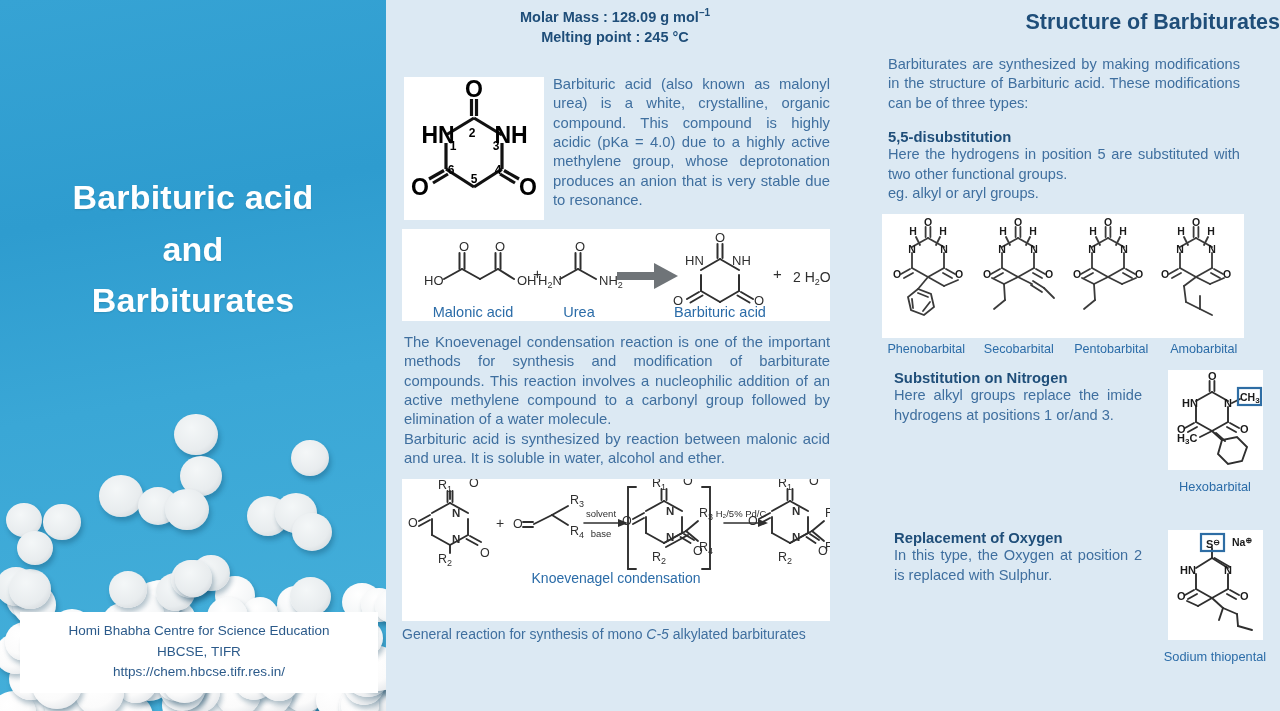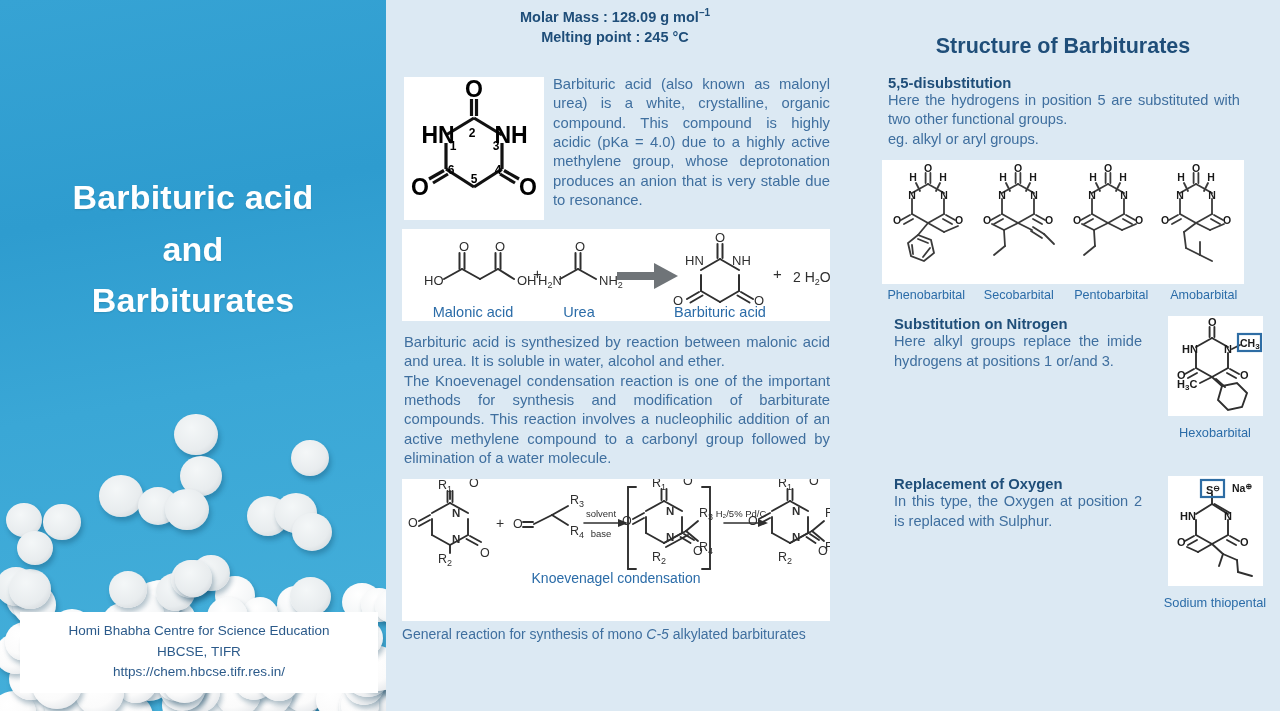--- a/index.html
+++ b/index.html
@@ -141,25 +141,25 @@
 
   
   #right-col {
     position: absolute;
     left: 846px;
     top: 0;
     width: 434px;
     height: 711px;
   }
   #right-title {
-    text-align: center;
+    text-align: right;
     color: #1f4e79;
     font-weight: bold;
     font-size: 21.5px;
-    padding-top: 34px;
+    padding-top: 10px;
   }
   #right-intro {
     margin: 20px 40px 0 42px;
     color: #3f6f9f;
     font-size: 14.6px;
     line-height: 1.33;
     text-align: justify;
   }
   .sec-head {
     color: #1f4e79;
@@ -451,22 +451,22 @@
         </g>
         <g fill="#2b6ca8" font-family="'Liberation Sans', sans-serif" font-size="14.5" text-anchor="middle">
           <text x="71" y="88">Malonic acid</text>
           <text x="177" y="88">Urea</text>
           <text x="318" y="88">Barbituric acid</text>
         </g>
       </svg>
     </div>
 
     <div id="desc-block">
+      <p class="body-text" style="margin:0">The Knoevenagel condensation reaction is one of the important methods for synthesis and modification of barbiturate compounds. This reaction involves a nucleophilic addition of an active methylene compound to a carbonyl group followed by elimination of a water molecule.</p>
       <p class="body-text" style="margin:0">Barbituric acid  is synthesized by reaction between malonic acid and urea. It is soluble in water, alcohol and ether.</p>
-      <p class="body-text" style="margin:0">The Knoevenagel condensation reaction is one of the important methods for synthesis and modification of barbiturate compounds. This reaction involves a nucleophilic addition of an active methylene compound to a carbonyl group followed by elimination of a water molecule.</p>
     </div>
 
     <div id="knoev-card" class="white-card">
       <svg width="100%" height="110" viewBox="0 0 428 110" preserveAspectRatio="xMidYMid meet">
         <g stroke="#2f2f2f" stroke-width="1.9" fill="none" stroke-linecap="round">
 
           <line x1="48" y1="24" x2="30" y2="34"></line>
             <line x1="48" y1="24" x2="66" y2="34"></line>
           <line x1="30" y1="40" x2="30" y2="56"></line>
             <line x1="66" y1="40" x2="66" y2="56"></line>
@@ -574,20 +574,21 @@
         </g>
         <text x="214" y="104" fill="#2b6ca8" font-family="'Liberation Sans', sans-serif" font-size="14" text-anchor="middle">Knoevenagel condensation</text>
       </svg>
     </div>
 
     <div id="knoev-caption"><span>General reaction for synthesis of mono </span><i>C-5</i><span> alkylated barbiturates</span></div>
   </div>
 
   <div id="right-col">
     <div id="right-title">Structure of Barbiturates</div>
+    <div id="right-intro">Barbiturates are synthesized by making modifications in the structure of Barbituric acid. These modifications can be of three types:</div>
 
     <div id="sec1">
       <div class="sec-head">5,5-disubstitution</div>
       <div class="sec-body" style="white-space:pre-line">Here the hydrogens in position 5 are substituted with two other functional groups.
 eg. alkyl or aryl groups.</div>
     </div>
 
     <div id="gallery">
       <svg width="100%" height="124" viewBox="0 0 362 124" preserveAspectRatio="xMidYMid meet">
         <g stroke="#3a3a3a" stroke-width="1.8" fill="none" stroke-linecap="round">

